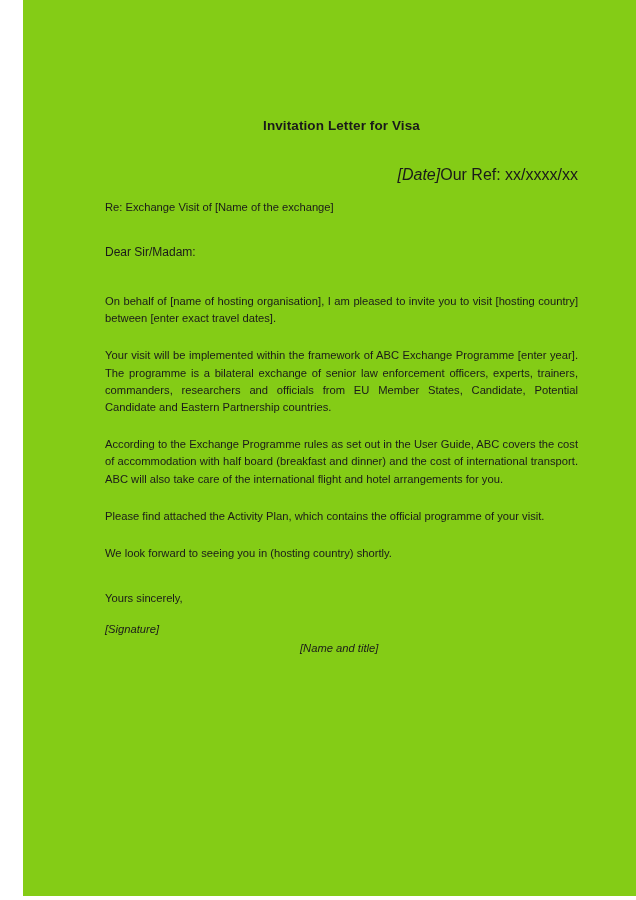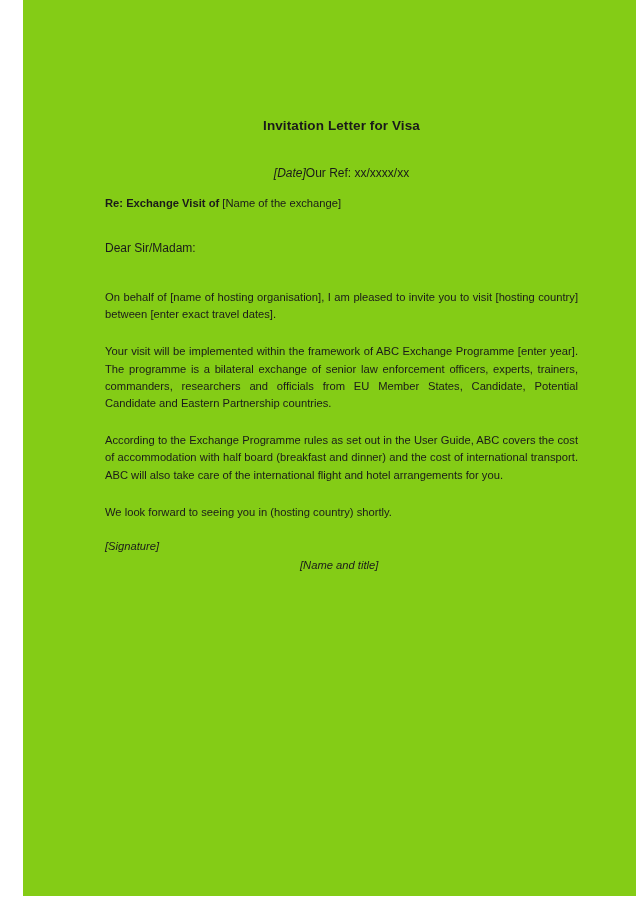--- a/index.html
+++ b/index.html
@@ -31,37 +31,37 @@
   .doc-title {
     text-align: center;
     font-size: 13.5px;
     font-weight: bold;
     letter-spacing: 0.1px;
     margin: 0;
     padding-top: 118px;
   }
   .meta-row {
     display: flex;
-    justify-content: center;
+    justify-content: flex-end;
     align-items: baseline;
     margin-top: 33px;
-    font-size: 12px;
+    font-size: 16px;
   }
   .meta-date {
     font-style: italic;
   }
   .meta-ref {
     font-style: normal;
   }
   .subject-line {
     margin-top: 17px;
     font-size: 11.2px;
   }
   .subject-label {
-    font-weight: bold;
+    font-weight: normal;
   }
   .subject-value {
   }
   .salutation {
     margin-top: 32px;
     font-size: 12px;
   }
   .para {
     margin-top: 20px;
     font-size: 11.2px;
@@ -112,22 +112,24 @@
     <div class="salutation">Dear Sir/Madam:</div>
 
     <p class="para first-body">On behalf of [name of hosting organisation], I am pleased to invite you to visit [hosting country] between [enter exact travel dates].</p>
 
     <p class="para">Your visit will be implemented within the framework of ABC Exchange Programme [enter year]. The programme is a bilateral exchange of senior law enforcement officers, experts, trainers, commanders, researchers and officials from EU Member States, Candidate, Potential Candidate and Eastern Partnership countries.</p>
 
 
     <p class="para">According to the Exchange Programme rules as set out in the User Guide, ABC covers the cost of accommodation with half board (breakfast and dinner) and the cost of international transport. ABC will also take care of the international flight and hotel arrangements for you.</p>
 
 
+    <p class="para no-justify">Please find attached the Activity Plan, which contains the official programme of your visit.</p>
 
     <p class="para no-justify">We look forward to seeing you in (hosting country) shortly.</p>
 
+    <div class="closing">Yours sincerely,</div>
 
     <div class="signature">[Signature]</div>
 
     <div class="name-title">[Name and title]</div>
 
   </div>
 </div>
 
 </body></html>

